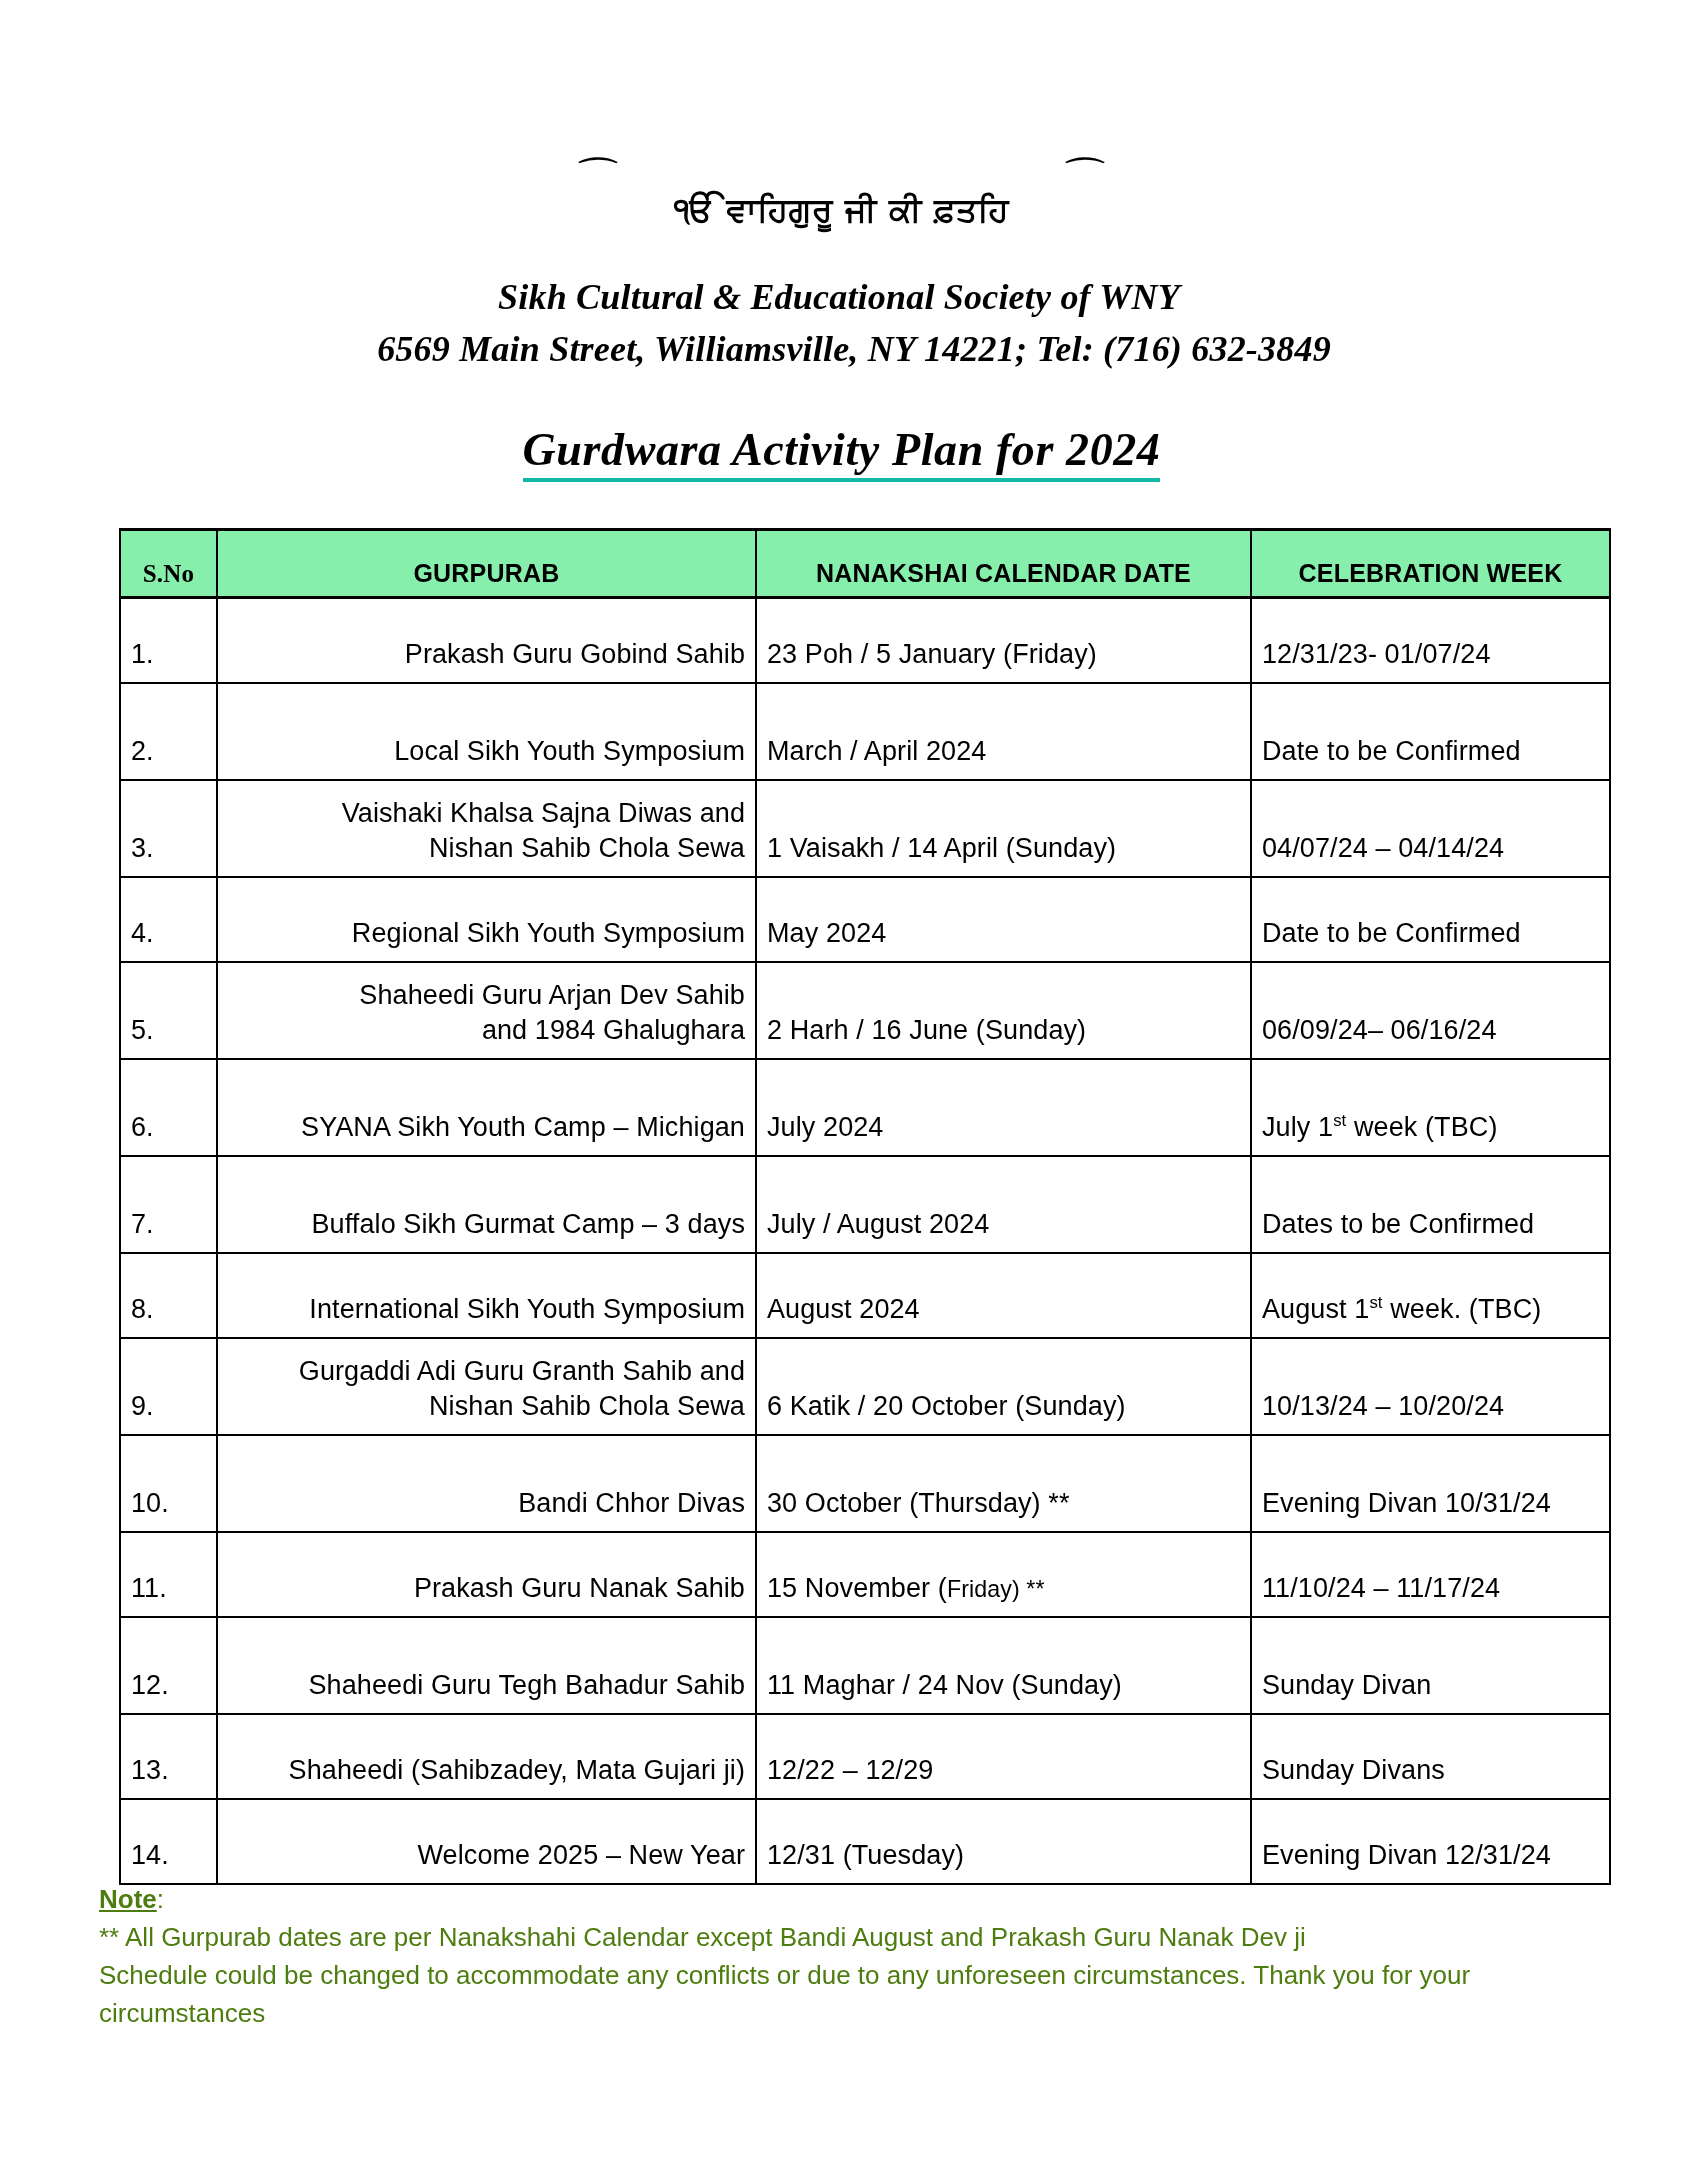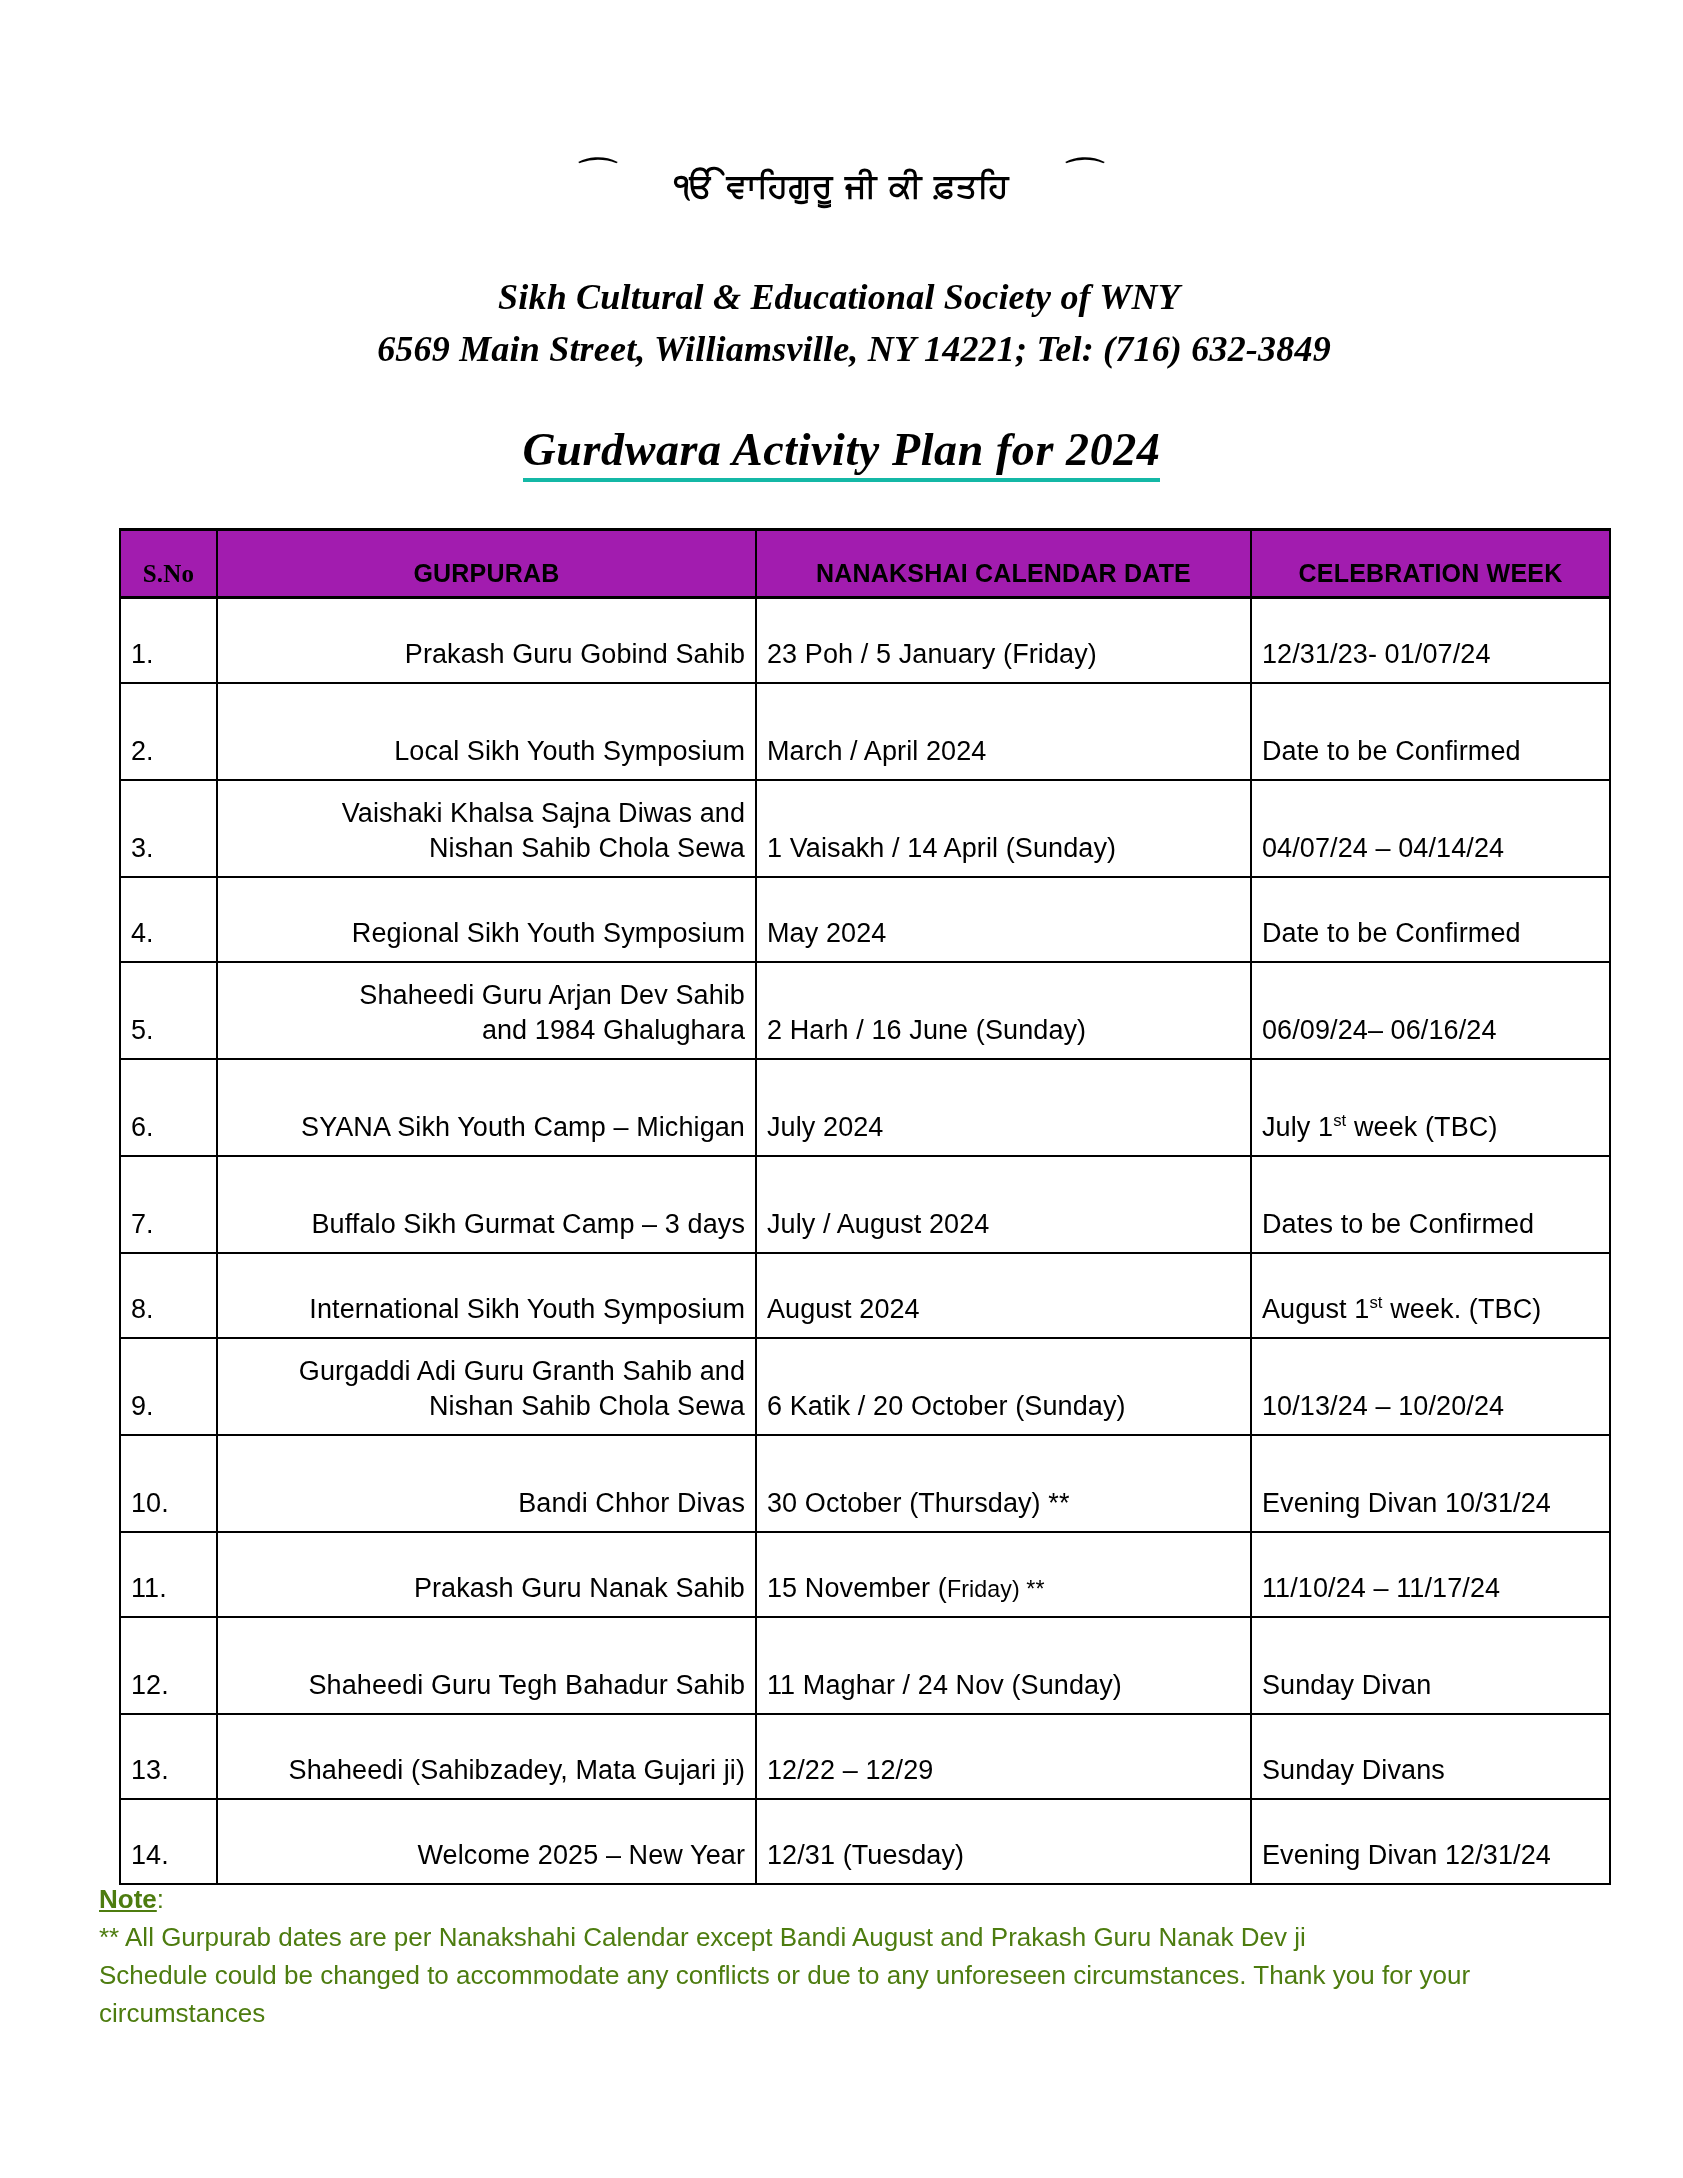--- a/index.html
+++ b/index.html
@@ -44,20 +44,21 @@
     transform: scaleX(1.5);
   }
   .mool-caret.left  { margin-right: 61px; }
   .mool-caret.right { margin-left: 61px; }
   .mool-text {
     display: inline-block;
     font-family: "DejaVu Sans", sans-serif;
     font-size: 33px;
     font-weight: 700;
     letter-spacing: 0.5px;
+    margin-top: 24px;
   }
 
   .org-block {
     position: absolute;
     left: 0;
     top: 279px;
     width: 1678px;
     text-align: center;
   }
   .org-name, .org-addr {
@@ -116,21 +117,21 @@
   table.plan col.c-nana { width: 495px; }
   table.plan col.c-cele { width: 359px; }
 
   table.plan th,
   table.plan td {
     border: 2px solid #000;
     padding: 0;
     vertical-align: bottom;
   }
   table.plan thead th {
-    background: #a21caf;
+    background: #86efac;
     border-color: #000;
     border-width: 3px 2px 3px 2px;
     text-align: center;
     font-family: "Liberation Sans", sans-serif;
     font-weight: 700;
     font-size: 25px;
     letter-spacing: 0.2px;
     height: 51px;
     padding: 6px 4px 8px 4px;
     white-space: nowrap;

